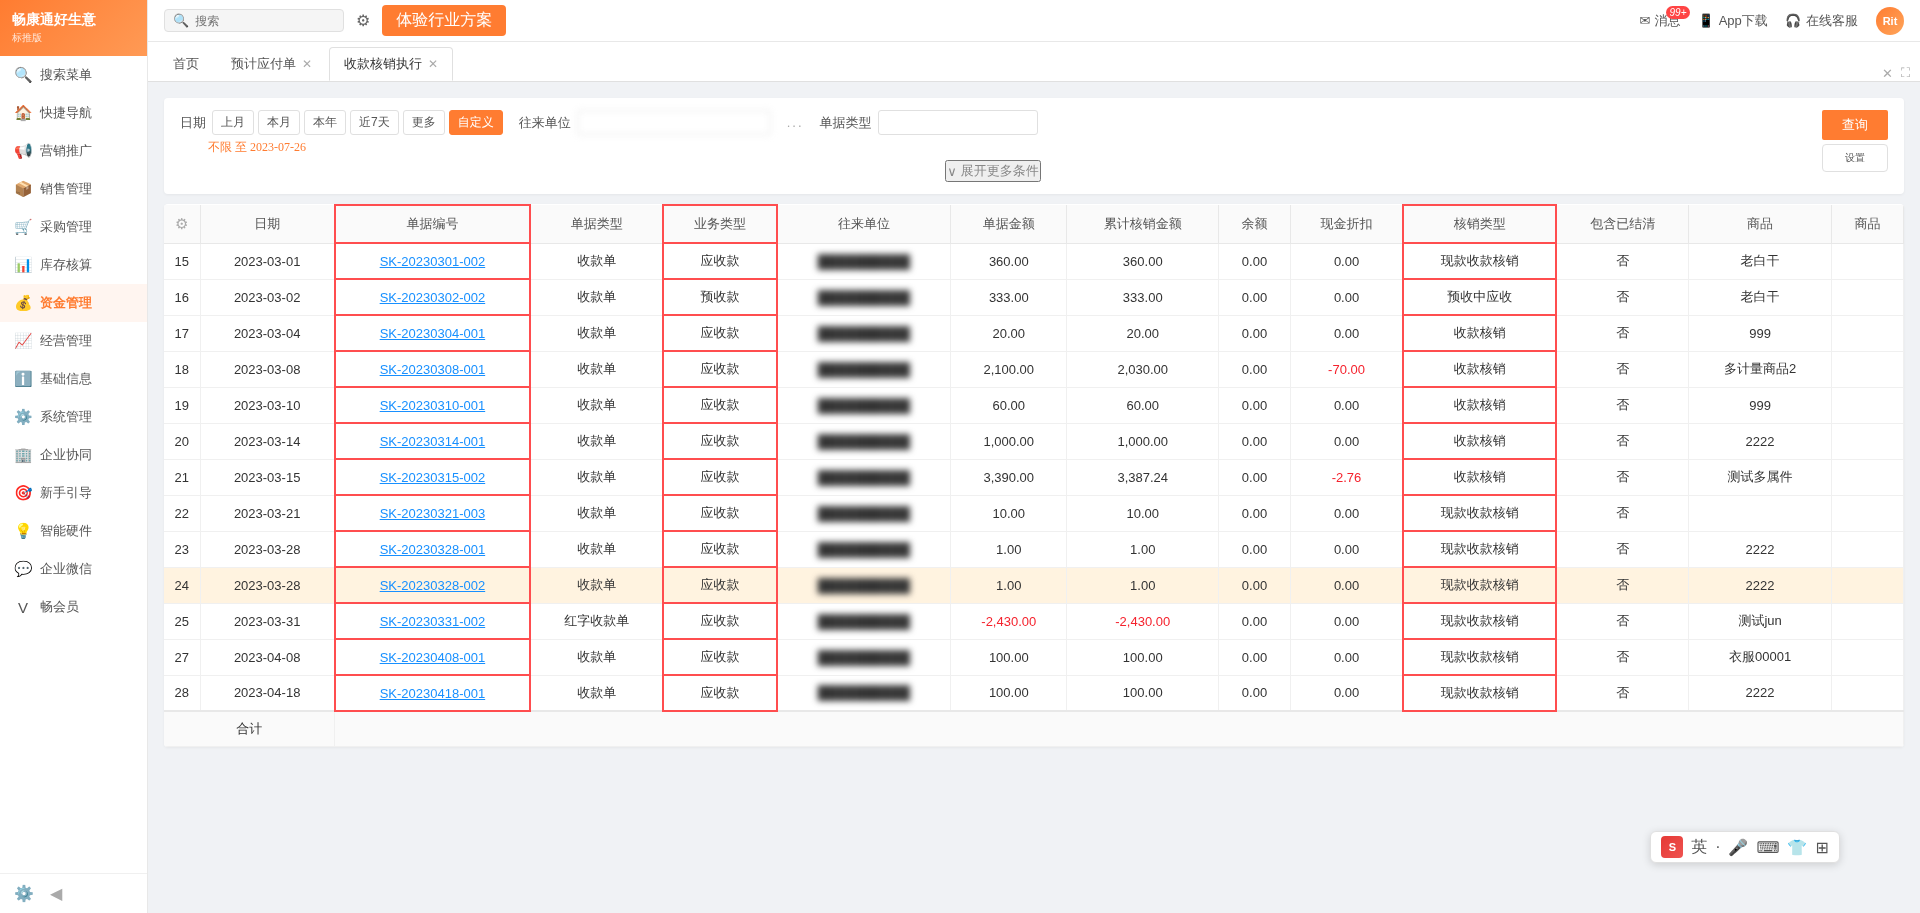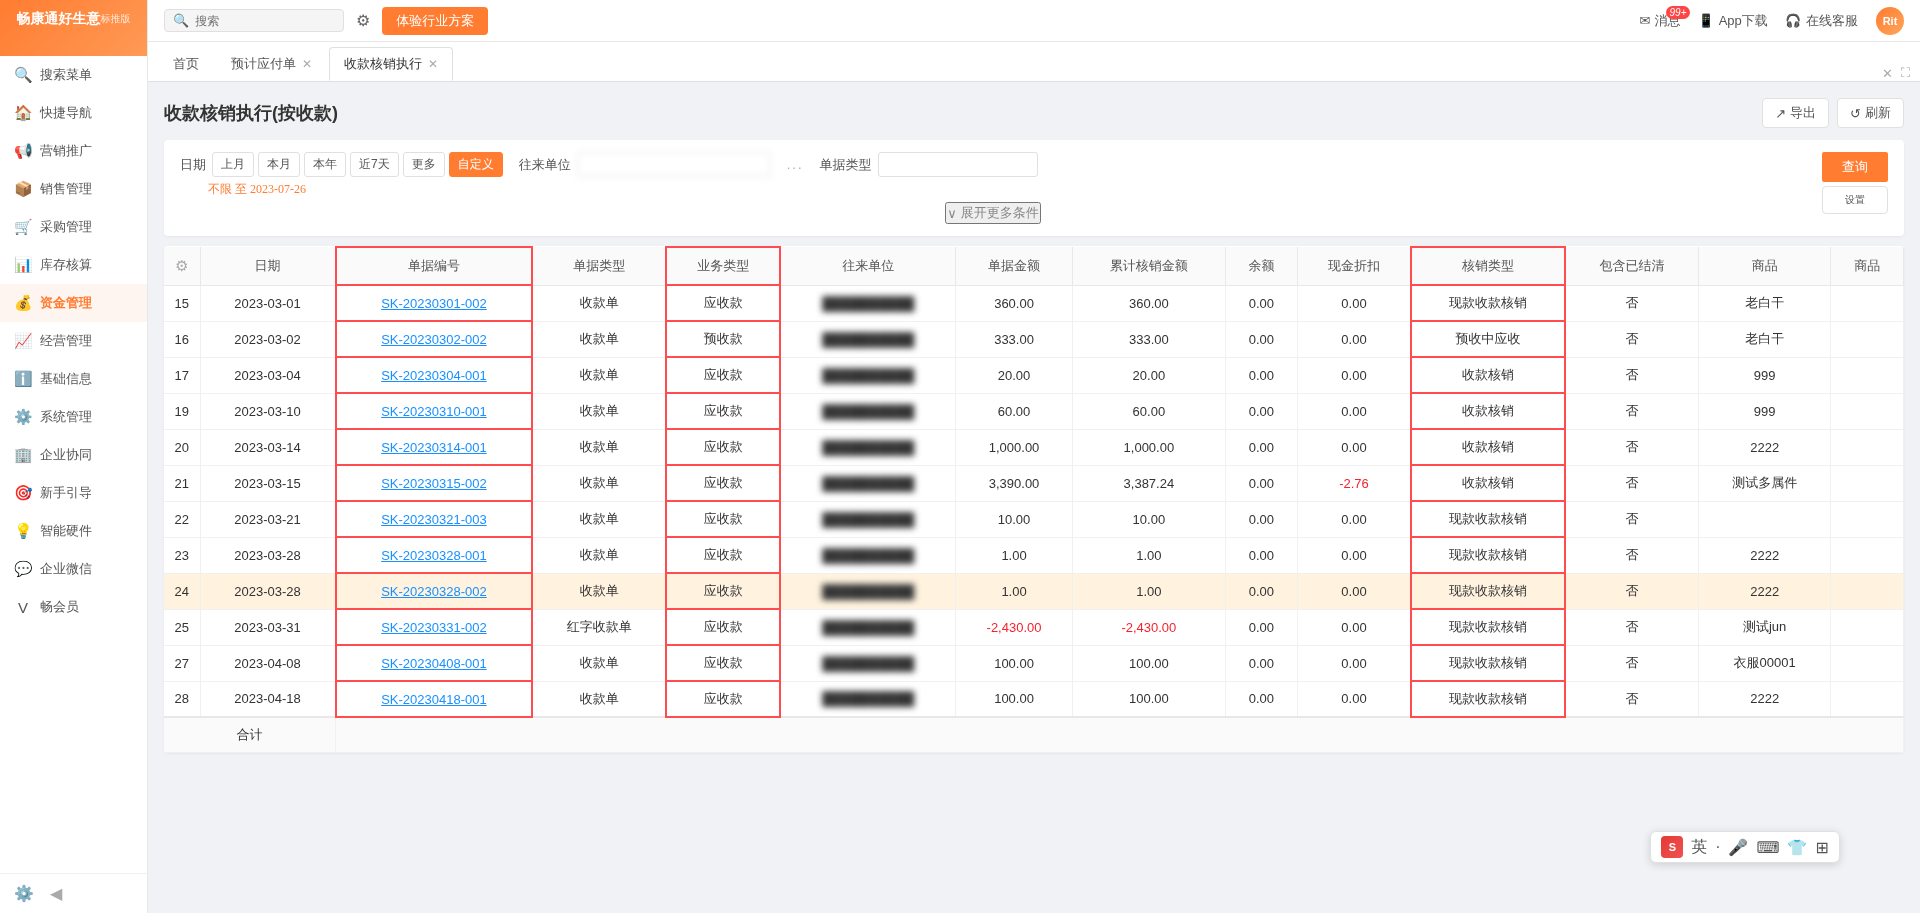--- a/index.html
+++ b/index.html
@@ -12,21 +12,21 @@
       border-right: 1px solid #e8e8e8;
       display: flex;
       flex-direction: column;
       flex-shrink: 0;
       height: 100%;
     }
     .sidebar-logo {
       background: linear-gradient(135deg, #ff7c31, #ff9a55);
       padding: 10px 12px;
       display: flex;
-      flex-direction: row;
+      flex-direction: column;
       align-items: flex-start;
       color: #fff;
       height: 56px;
       justify-content: center;
     }
     .sidebar-logo-title { font-size: 14px; font-weight: bold; color: #fff; }
     .sidebar-logo-sub { font-size: 10px; color: rgba(255,255,255,0.8); margin-top: 2px; }
     .sidebar-item {
       display: flex;
       align-items: center;
@@ -74,21 +74,21 @@
       gap: 6px;
     }
     .topbar-input-wrap input { background: transparent; border: none; outline: none; font-size: 12px; color: #aaa; width: 100%; }
     .topbar-gear { font-size: 16px; color: #666; cursor: pointer; }
     .topbar-btn-solution {
       background: #ff7c31;
       color: #fff;
       border: none;
       border-radius: 4px;
       padding: 5px 14px;
-      font-size: 13px;
+      font-size: 16px;
       cursor: pointer;
     }
     .topbar-right { margin-left: auto; display: flex; align-items: center; gap: 18px; color: #555; font-size: 13px; }
     .topbar-right .badge-wrap { position: relative; display: inline-flex; align-items: center; gap: 4px; cursor: pointer; }
     .topbar-right .badge { background: #ff4444; color: #fff; border-radius: 8px; font-size: 10px; padding: 1px 4px; position: absolute; top: -6px; right: -10px; font-style: italic; }
     .topbar-right .item { display: flex; align-items: center; gap: 4px; cursor: pointer; color: #555; }
     .topbar-avatar { width: 28px; height: 28px; background: linear-gradient(135deg, #ff7c31, #ffa55a); border-radius: 50%; display: flex; align-items: center; justify-content: center; color: #fff; font-size: 11px; font-weight: bold; }
 
     
     .navtabs {
@@ -389,33 +389,20 @@
     </div>
     <div class="navtabs-right">
       <span>✕</span>
       <span>⛶</span>
     </div>
   </div>
 
   <div class="content">
     <div class="page-body">
 
-      <div class="page-header">
-        <div class="page-title">收款核销执行(按收款)</div>
-        <div class="page-header-actions">
-          <button class="btn-export">
-            <span>↗</span>
-            <span>导出</span>
-          </button>
-          <button class="btn-refresh">
-            <span>↺</span>
-            <span>刷新</span>
-          </button>
-        </div>
-      </div>
 
       <div class="filter-area">
         <div style="display:flex; align-items:flex-start; gap:16px;">
           <div style="flex:1;">
             <div class="filter-row">
 
               <div class="filter-item">
                 <span class="filter-label">日期</span>
                 <div class="filter-date-btns">
                   <button class="filter-date-btn">上月</button>
@@ -523,20 +510,36 @@
       <td class="">20.00</td>
       <td class="">20.00</td>
       <td>0.00</td>
       <td class="">0.00</td>
       <td class="col-writeoff-type">收款核销</td>
       <td>否</td>
       <td>999</td>
       <td></td>
     </tr>
                 <tr>
+      <td>18</td>
+      <td>2023-03-08</td>
+      <td class="col-bill-no"><span class="link">SK-20230308-001</span></td>
+      <td>收款单</td>
+      <td class="col-biz-type">应收款</td>
+      <td><span class="blurred">██████████</span></td>
+      <td class="">2,100.00</td>
+      <td class="">2,030.00</td>
+      <td>0.00</td>
+      <td class="negative">-70.00</td>
+      <td class="col-writeoff-type">收款核销</td>
+      <td>否</td>
+      <td>多计量商品2</td>
+      <td></td>
+    </tr>
+                <tr>
       <td>19</td>
       <td>2023-03-10</td>
       <td class="col-bill-no"><span class="link">SK-20230310-001</span></td>
       <td>收款单</td>
       <td class="col-biz-type">应收款</td>
       <td><span class="blurred">██████████</span></td>
       <td class="">60.00</td>
       <td class="">60.00</td>
       <td>0.00</td>
       <td class="">0.00</td>

